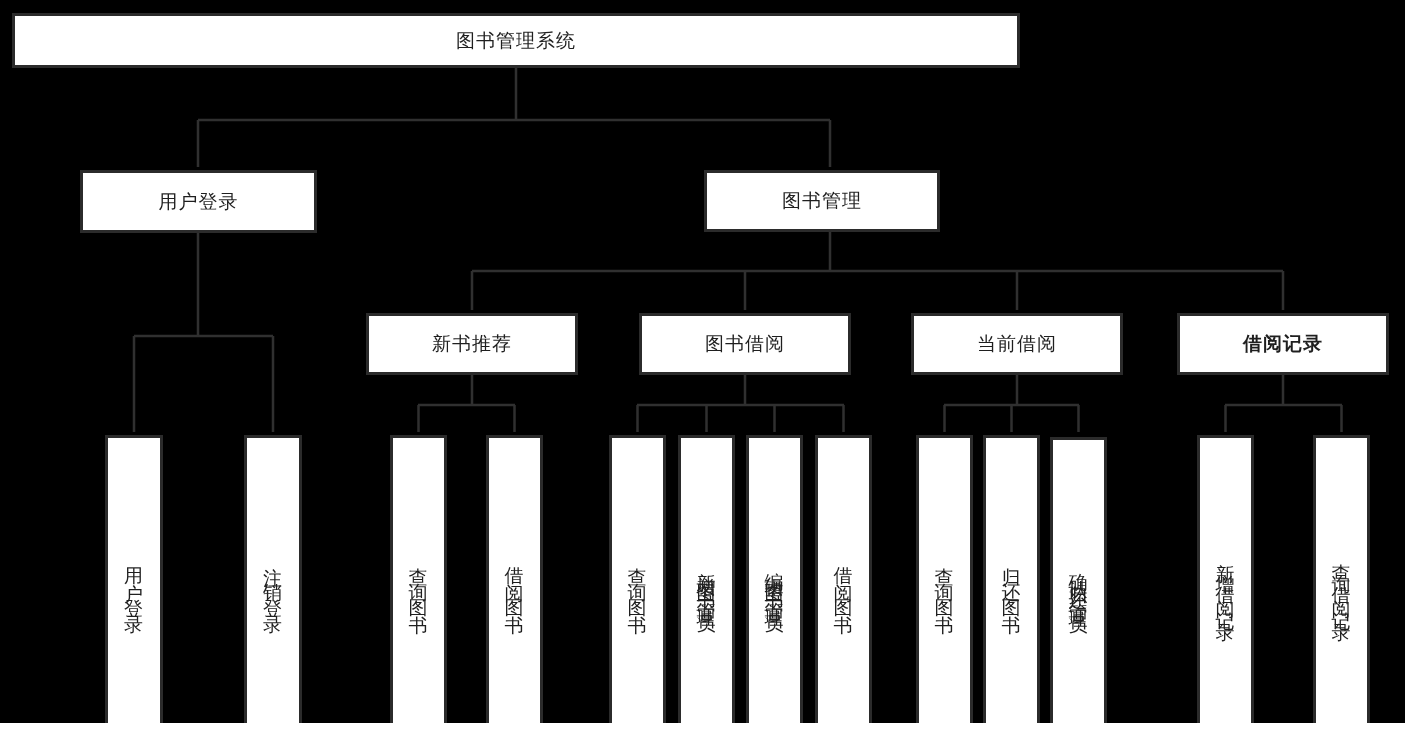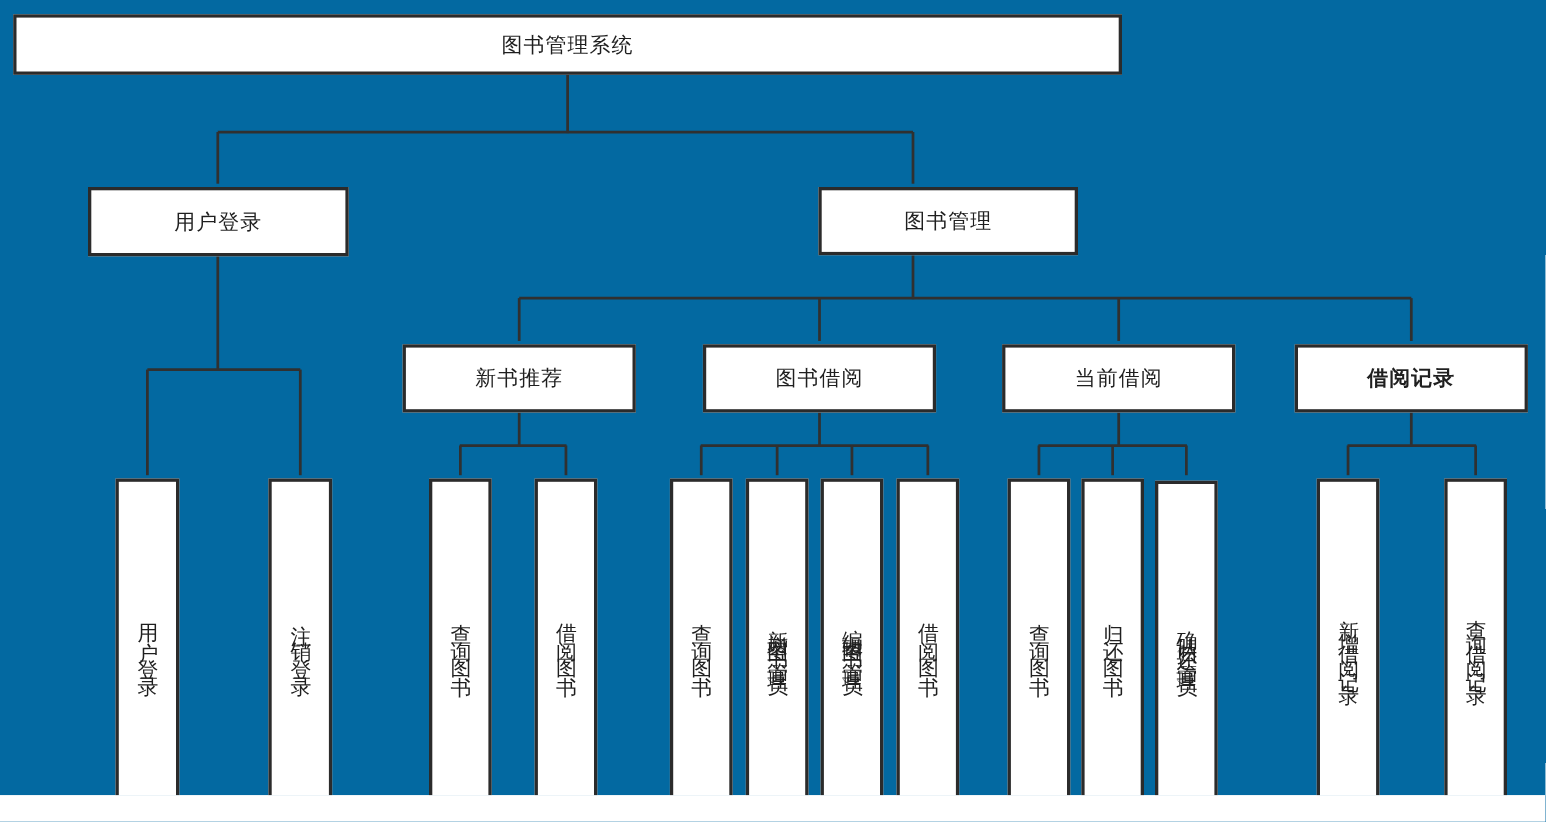--- a/index.html
+++ b/index.html
@@ -1,19 +1,19 @@
 <!DOCTYPE html>
 <html><head>
 <meta charset="utf-8">
 <style>
   html,body{margin:0;padding:0;background:#ffffff;}
   #stage{
     position:relative;
     width:1405px;height:723px;
-    background:#0369a1;
+    background:#000000;
     font-family:"Liberation Sans","DejaVu Sans",sans-serif;
     overflow:hidden;
   }
   .node{
     position:absolute;
     box-sizing:border-box;
     border:3px solid #2b2b2b;
     background:#ffffff;
     display:flex;
     align-items:center;
@@ -105,21 +105,21 @@
     </g>
   </svg>
 
   <div class="node" style="left:12px;top:13px;width:1008px;height:55px;">
     <span class="label">图书管理系统</span>
   </div>
 
   <div class="node" style="left:80px;top:170px;width:237px;height:63px;">
     <span class="label">用户登录</span>
   </div>
-  <div class="node" style="left:744px;top:170px;width:236px;height:62px;">
+  <div class="node" style="left:704px;top:170px;width:236px;height:62px;">
     <span class="label">图书管理</span>
   </div>
 
   <div class="node" style="left:639px;top:313px;width:212px;height:62px;">
     <span class="label">图书借阅</span>
   </div>
   <div class="node" style="left:366px;top:313px;width:212px;height:62px;">
     <span class="label">新书推荐</span>
   </div>
   <div class="node" style="left:911px;top:313px;width:212px;height:62px;">

